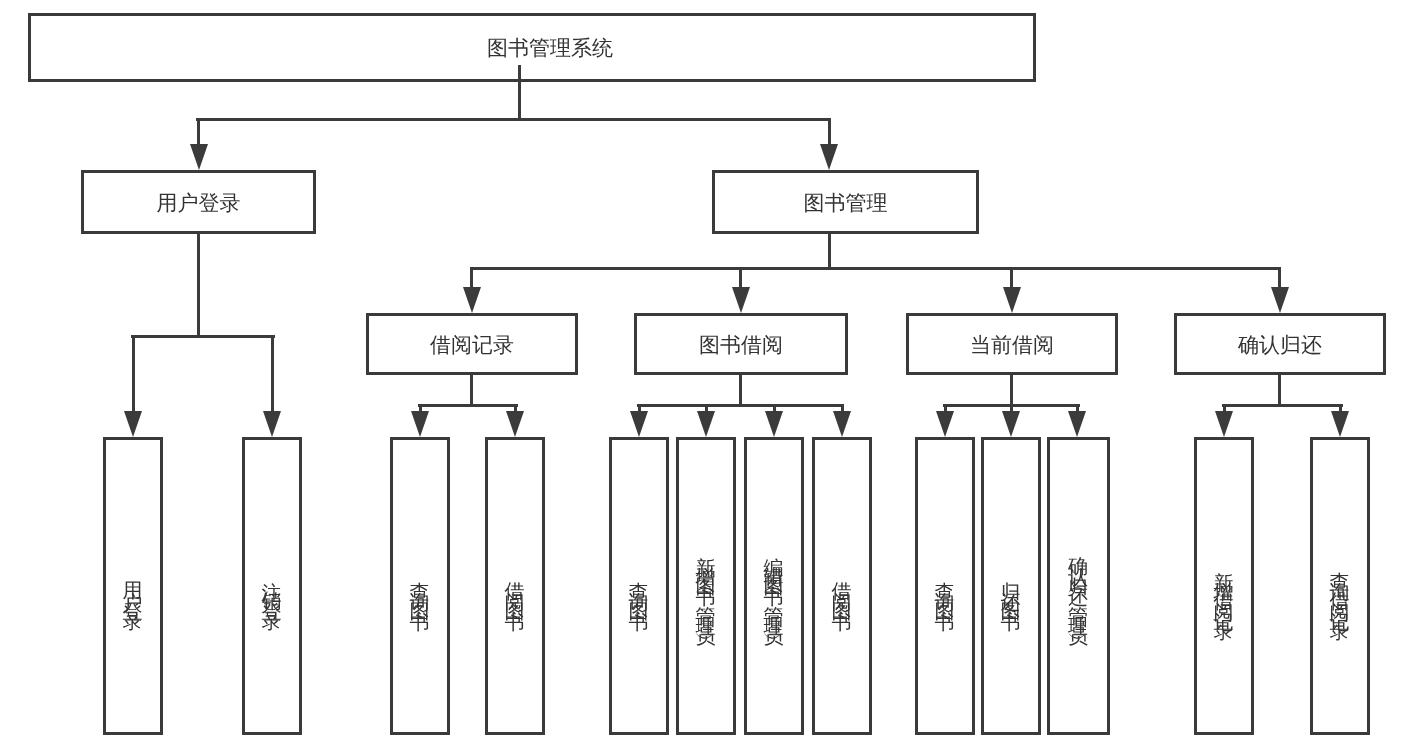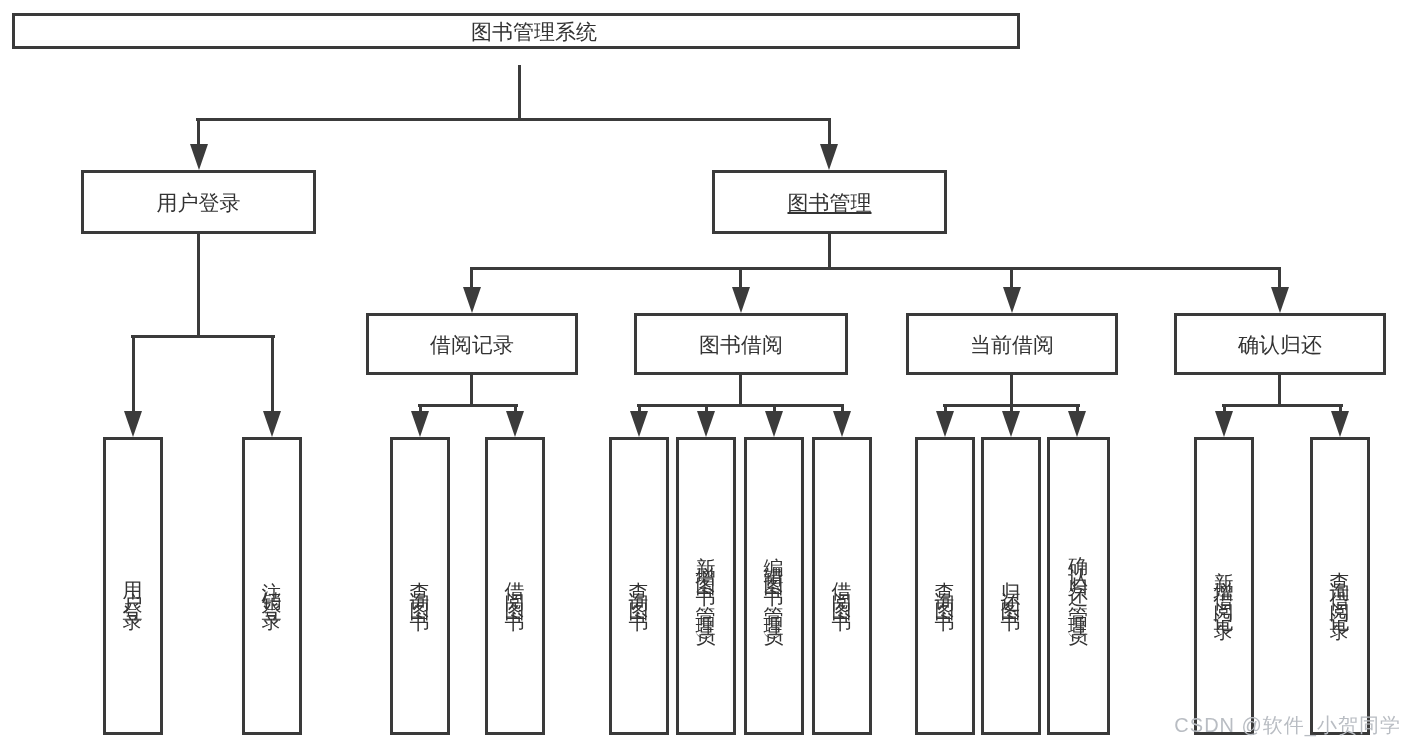--- a/index.html
+++ b/index.html
@@ -28,31 +28,31 @@
   .watermark{
     position:absolute;top:712px;right:4px;z-index:5;
     font-size:20px;color:#b9bdc3;letter-spacing:1px;
   }
 </style>
 </head>
 <body>
 
 <div class="canvas">
 
-  <div class="box" style="left:12px;top:13px;width:1008px;height:36px;padding-left:36px;">图书管理系统</div>
+  <div class="box" style="left:28px;top:13px;width:1008px;height:69px;padding-left:36px;">图书管理系统</div>
 
   <div class="vl" style="left:518px;top:65px;height:55px;"></div>
   <div class="hl" style="left:196px;top:118px;width:635px;"></div>
   <div class="vl" style="left:197px;top:118px;height:30px;"></div>
   <div class="arr" style="left:190px;top:144px;"></div>
   <div class="vl" style="left:828px;top:118px;height:30px;"></div>
   <div class="arr" style="left:820px;top:144px;"></div>
 
   <div class="box" style="left:81px;top:170px;width:235px;height:64px;">用户登录</div>
-  <div class="box" style="left:712px;top:170px;width:235px;height:64px;text-decoration:underline;">图书管理</div>
+  <div class="box" style="left:712px;top:170px;width:267px;height:64px;">图书管理</div>
 
   <div class="vl" style="left:197px;top:234px;height:103px;"></div>
   <div class="hl" style="left:131px;top:335px;width:144px;"></div>
   <div class="vl" style="left:132px;top:335px;height:80px;"></div>
   <div class="arr" style="left:124px;top:411px;"></div>
   <div class="vl" style="left:271px;top:335px;height:80px;"></div>
   <div class="arr" style="left:263px;top:411px;"></div>
 
   <div class="vl" style="left:828px;top:234px;height:36px;"></div>
   <div class="hl" style="left:470px;top:267px;width:811px;"></div>
@@ -115,15 +115,14 @@
   <div class="box leaf" style="left:744px;top:437px;width:60px;height:298px;">编辑图书（管理员）</div>
   <div class="box leaf" style="left:812px;top:437px;width:60px;height:298px;">借阅图书</div>
 
   <div class="box leaf" style="left:915px;top:437px;width:60px;height:298px;">查询图书</div>
   <div class="box leaf" style="left:981px;top:437px;width:60px;height:298px;">归还图书</div>
   <div class="box leaf" style="left:1047px;top:437px;width:63px;height:298px;">确认归还（管理员）</div>
 
   <div class="box leaf" style="left:1194px;top:437px;width:60px;height:298px;">新增借阅记录</div>
   <div class="box leaf" style="left:1310px;top:437px;width:60px;height:298px;">查询借阅记录</div>
 
-  <div class="watermark">CSDN @软件_小贺同学</div>
 
 </div>
 
 </body></html>

